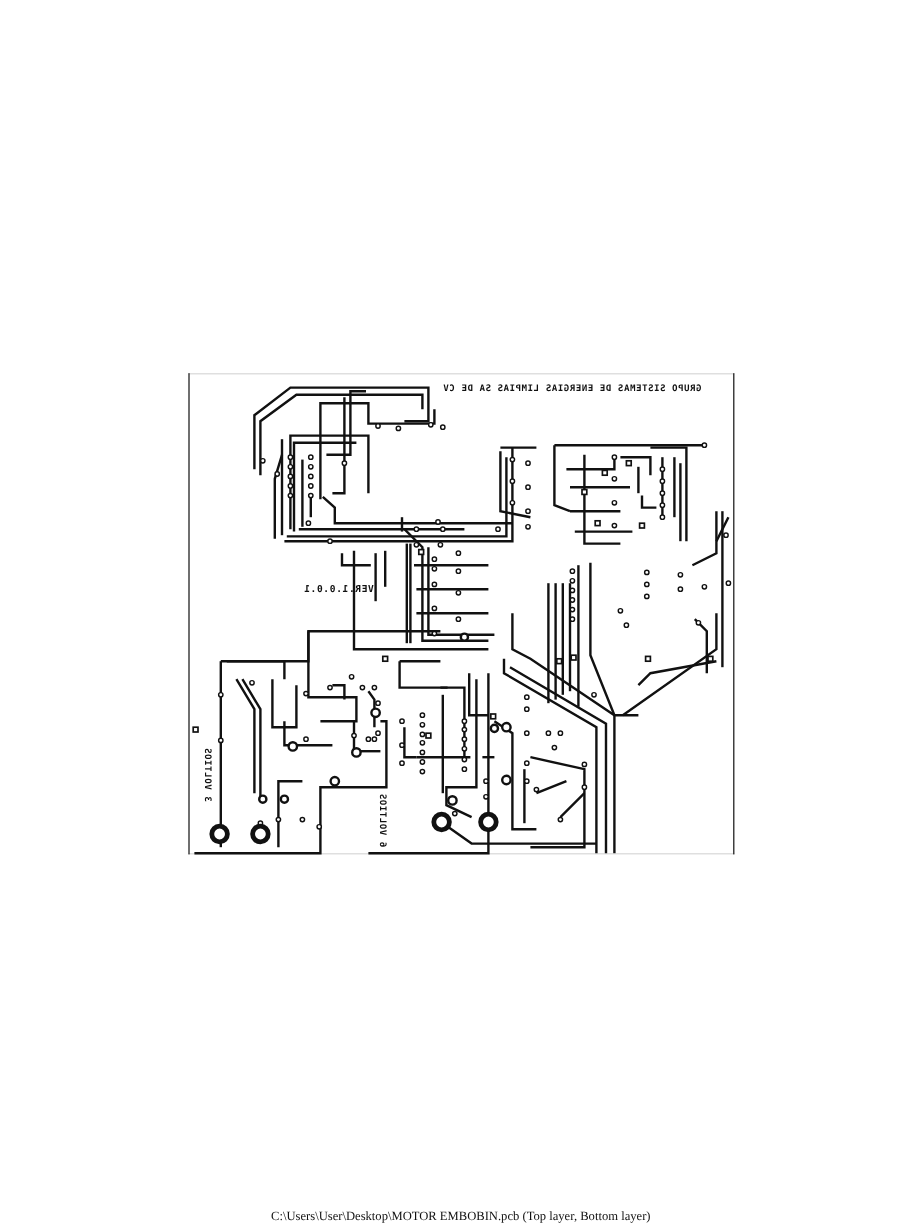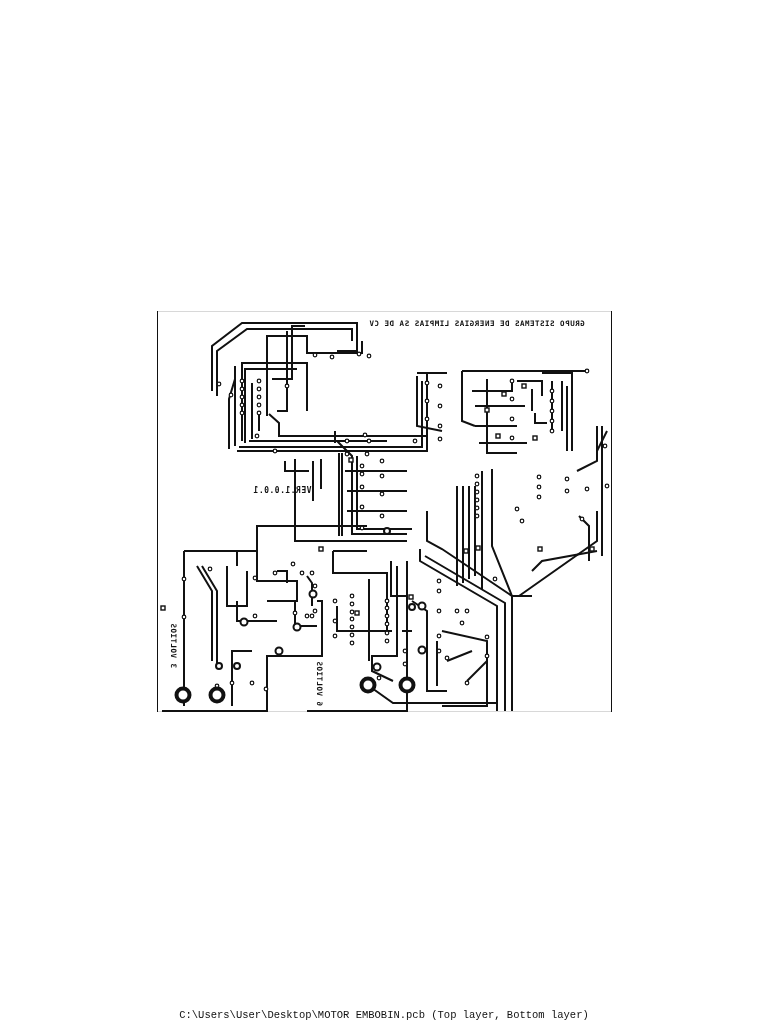--- a/index.html
+++ b/index.html
@@ -16,21 +16,21 @@
   .silk {
     position: absolute; font-family: "DejaVu Sans Mono", monospace; color: #111;
     font-weight: bold; white-space: nowrap; letter-spacing: 0.5px;
   }
   .silk-company { left: 212px; top: 8px; font-size: 7.5px; transform: scaleX(-1); }
   .silk-version { left: 96px; top: 175px; font-size: 8px; transform: scaleX(-1); }
   .silk-volt1 { left: -6px; top: 330px; font-size: 7.5px; transform: rotate(90deg) scaleX(-1); transform-origin: center; }
   .silk-volt2 { left: 140px; top: 368px; font-size: 7.5px; transform: rotate(90deg) scaleX(-1); transform-origin: center; }
   .footer {
     position: absolute; left: 0; width: 768px; top: 1009px; text-align: center;
-    font-family: Liberation Mono, monospace; font-size: 10.5px; color: #111;
+    font-family: Liberation Serif, serif; font-size: 10.5px; color: #111;
   }
 </style>
 </head>
 <body>
 
 <div class="page">
 
   <div class="board">
     <div class="edge-top"></div>
     <div class="edge-bottom"></div>

